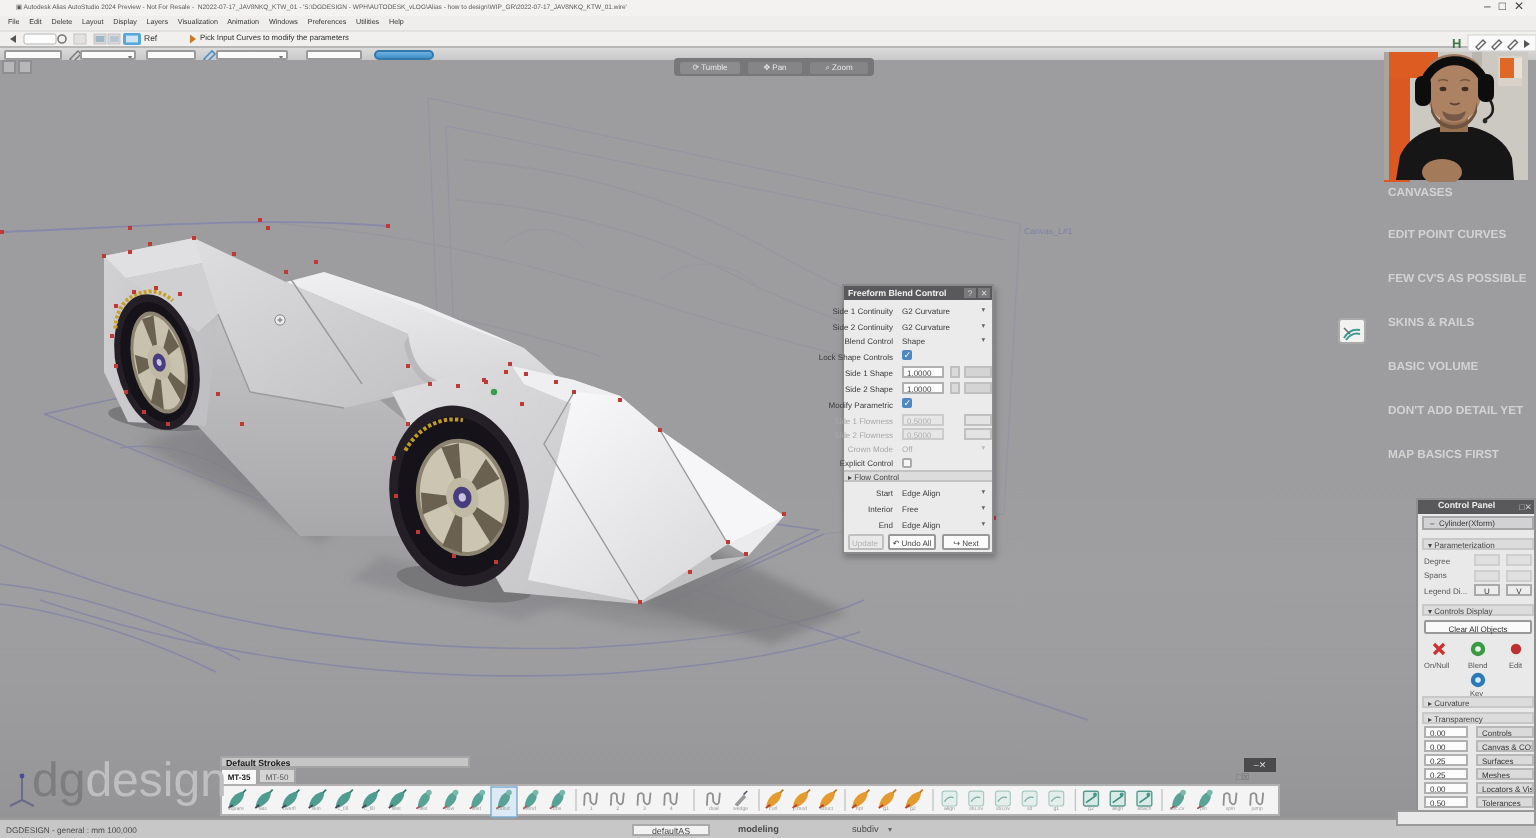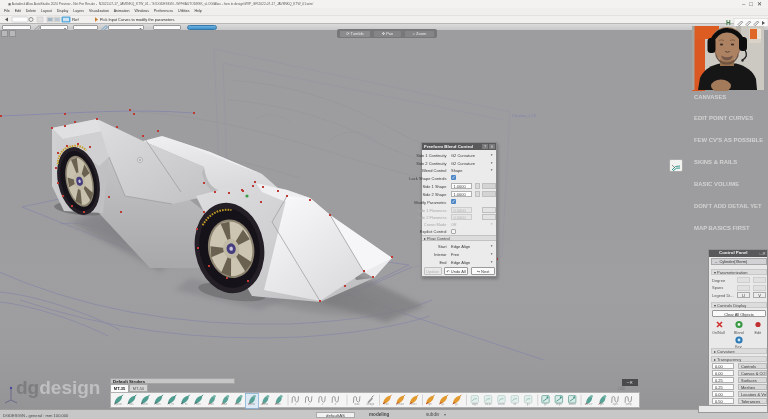--- a/index.html
+++ b/index.html
@@ -617,21 +617,21 @@
           <line x1="237" y1="2.5" x2="237" y2="13.5"></line>
           <line x1="269.5" y1="2.5" x2="269.5" y2="13.5"></line>
           <line x1="312.5" y1="2.5" x2="312.5" y2="13.5"></line>
           <line x1="356.5" y1="2.5" x2="356.5" y2="13.5"></line>
           <line x1="427.7" y1="2.5" x2="427.7" y2="13.5"></line>
           <line x1="471" y1="2.5" x2="471" y2="13.5"></line>
 </g>
 </svg>
 </div>
 
-<div style="position:absolute;left:16px;top:347px;font-size:19px;font-weight:bold;"><span style="color:#7d7d80">dg</span><span style="color:#bfbfc2">design</span></div>
+<div style="position:absolute;left:16px;top:347px;font-size:24px;font-weight:normal;"><span style="color:#7d7d80">dg</span><span style="color:#bfbfc2">design</span></div>
 
 <svg width="16" height="18" style="position:absolute;left:3px;top:356px">
       <path d="M8,14 L8,2 M8,14 L2,17 M8,14 L14,17" stroke="#6a6a8a" stroke-width="1" fill="none"></path>
       <circle cx="8" cy="2" r="1.2" fill="#4a4a9a"></circle>
     </svg>
 </div>
 <div id="statusbar" class="abs">
 <span style="position:absolute;left:3px;top:2.5px;font-size:5px;transform:scale(.82);transform-origin:0 0;color:#4a4a4a;white-space:nowrap">DGDESIGN - general : mm 100,000</span>
 <div style="position:absolute;left:316px;top:1.5px;width:39px;height:6.5px;background:#f2f2f2;border:0.5px solid #aaa;font-size:4.4px;line-height:6.5px;text-align:center;color:#444">defaultAS</div>
 <span style="position:absolute;left:369px;top:2px;font-size:4.6px;color:#4a4a4a;font-weight:bold">modeling</span>

